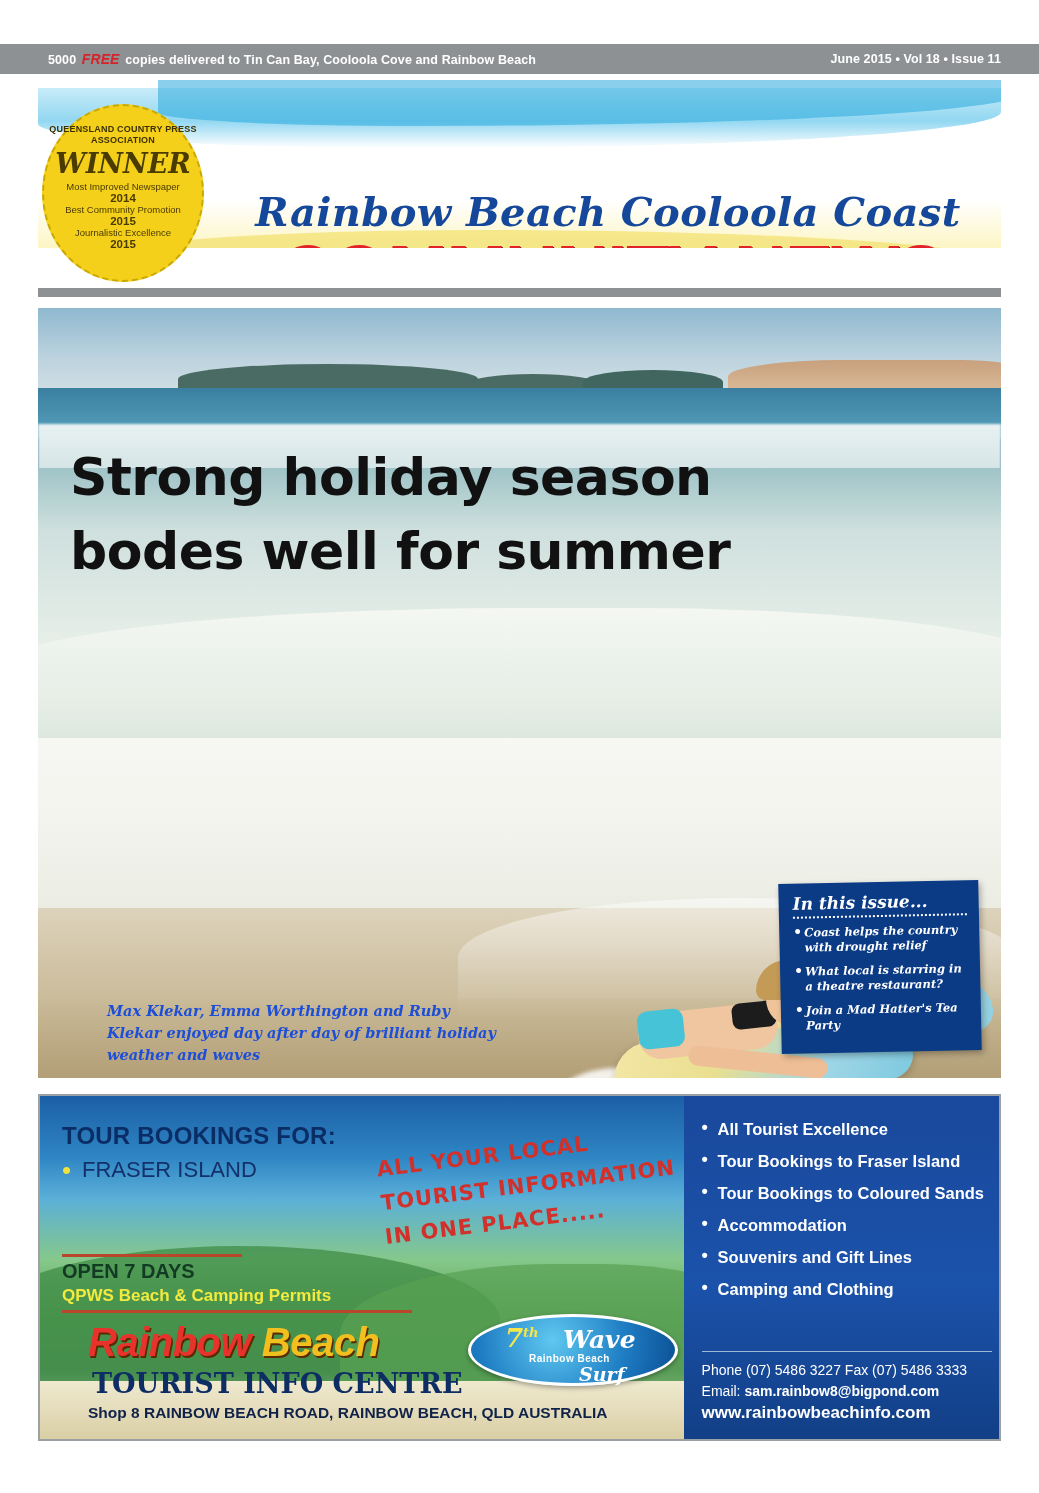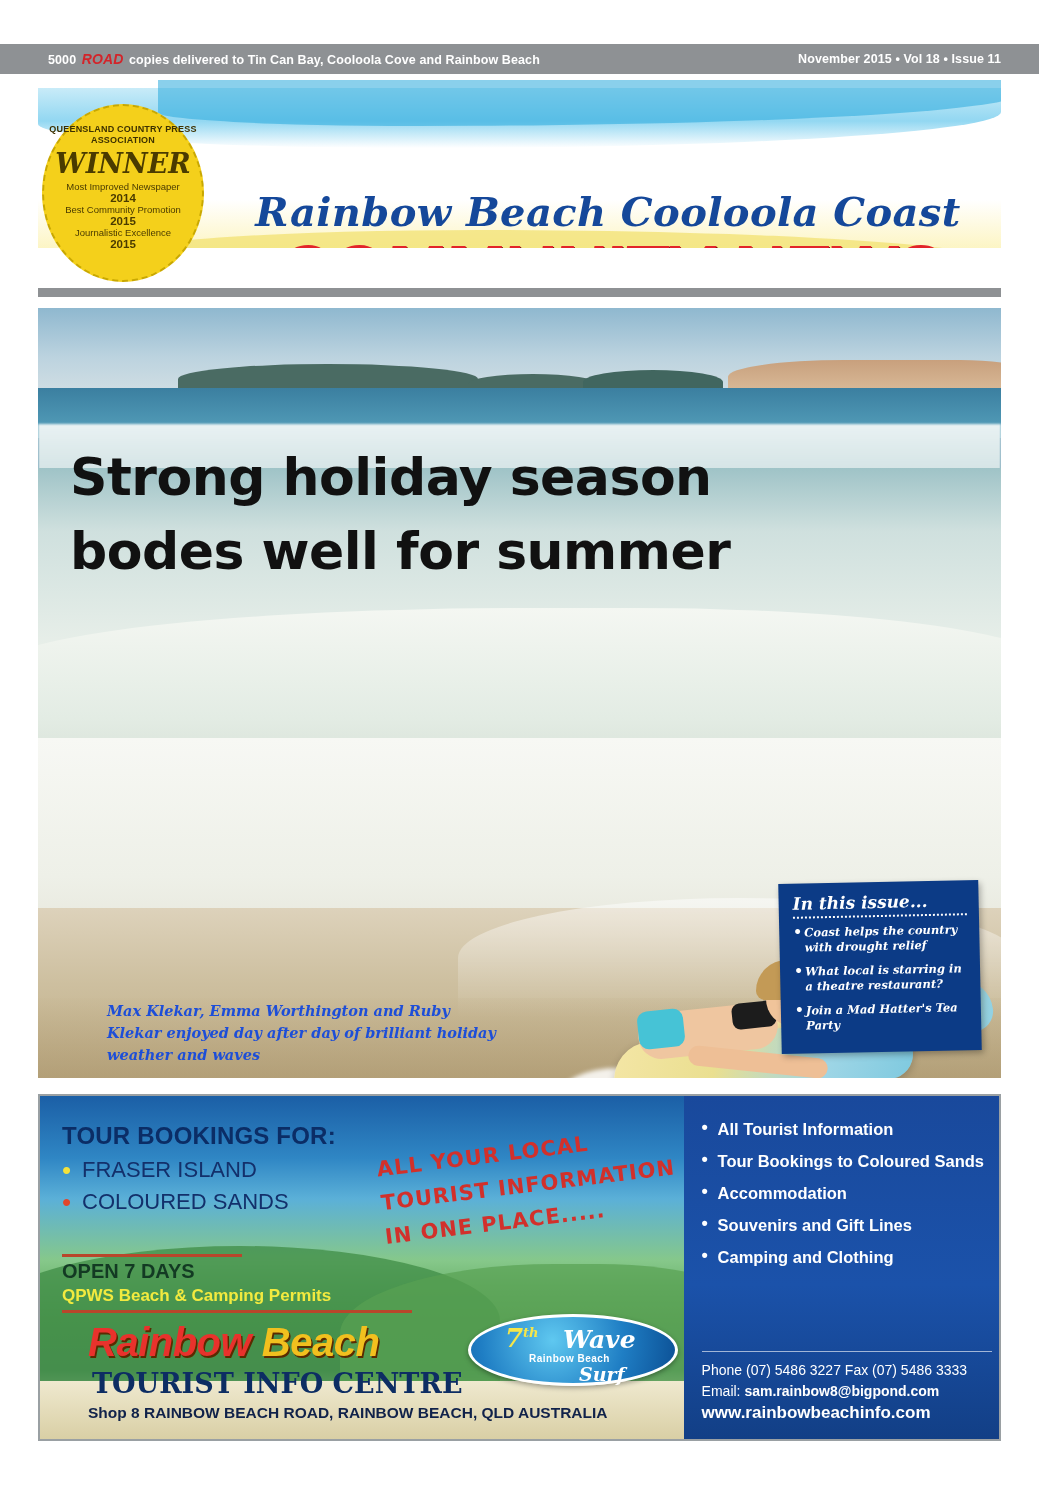--- a/index.html
+++ b/index.html
@@ -403,24 +403,24 @@
   }
   .ad-contact .web { font-size: 17px; font-weight: bold; }
   .ad-contact .em b { font-weight: bold; }
 </style>
 </head>
 <body>
 
 <div class="topbar">
   <div class="left">
     <span>5000</span>
-    <span class="free">ROAD</span>
+    <span class="free">FREE</span>
     <span class="norm">copies delivered to Tin Can Bay, Cooloola Cove and Rainbow Beach</span>
   </div>
-  <div class="right">November 2015  •  Vol 18  •  Issue 11</div>
+  <div class="right">June 2015  •  Vol 18  •  Issue 11</div>
 </div>
 
 <div class="masthead">
   <div class="mh-waves">
     <div class="band1"></div>
     <div class="band2"></div>
     <div class="band3"></div>
     <div class="band4"></div>
   </div>
   <div class="mh-title1">Rainbow Beach Cooloola Coast</div>
@@ -500,21 +500,20 @@
 
 <div class="ad">
   <div class="ad-left">
     <div class="hill"></div>
     <div class="hill2"></div>
     <div class="sand"></div>
 
     <div class="ad-title">TOUR BOOKINGS FOR:</div>
     <div class="ad-bullets">
       <div class="b1">FRASER ISLAND</div>
-      <div class="b2">COLOURED SANDS</div>
     </div>
 
     <div class="ad-rule-top"></div>
     <div class="ad-open">OPEN 7 DAYS</div>
     <div class="ad-permits">QPWS Beach &amp; Camping Permits</div>
     <div class="ad-rule-bot"></div>
 
     <div class="ad-hand">ALL YOUR LOCAL TOURIST INFORMATION IN ONE PLACE.....</div>
 
     <div class="ad-brand">
@@ -529,21 +528,22 @@
         <span>7</span><sup>th</sup>
       </div>
       <div class="wave">Wave</div>
       <div class="rb">Rainbow Beach</div>
       <div class="surf">Surf</div>
     </div>
   </div>
 
   <div class="ad-right">
     <ul>
-      <li>All Tourist Information</li>
+      <li>All Tourist Excellence</li>
+      <li>Tour Bookings to Fraser Island</li>
       <li>Tour Bookings to Coloured Sands</li>
       <li>Accommodation</li>
       <li>Souvenirs and Gift Lines</li>
       <li>Camping and Clothing</li>
     </ul>
     <div class="ad-contact">
       <div>Phone (07) 5486 3227 Fax (07) 5486 3333</div>
       <div class="em">
         <span>Email:</span>
         <b>sam.rainbow8@bigpond.com</b>

